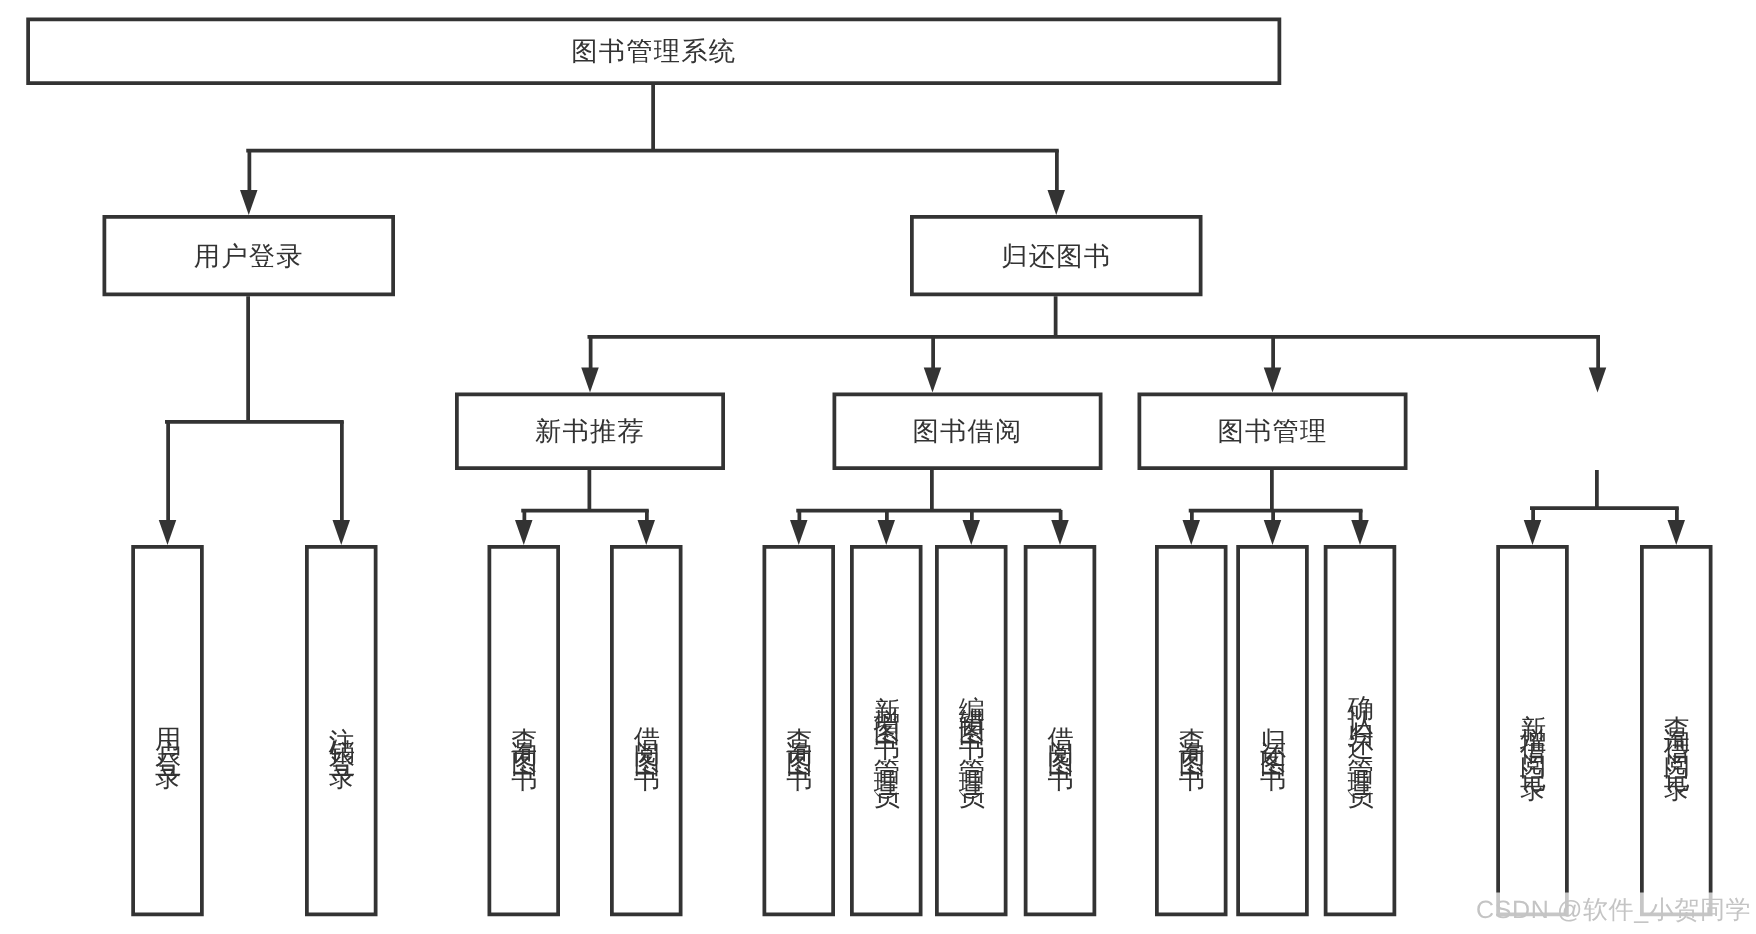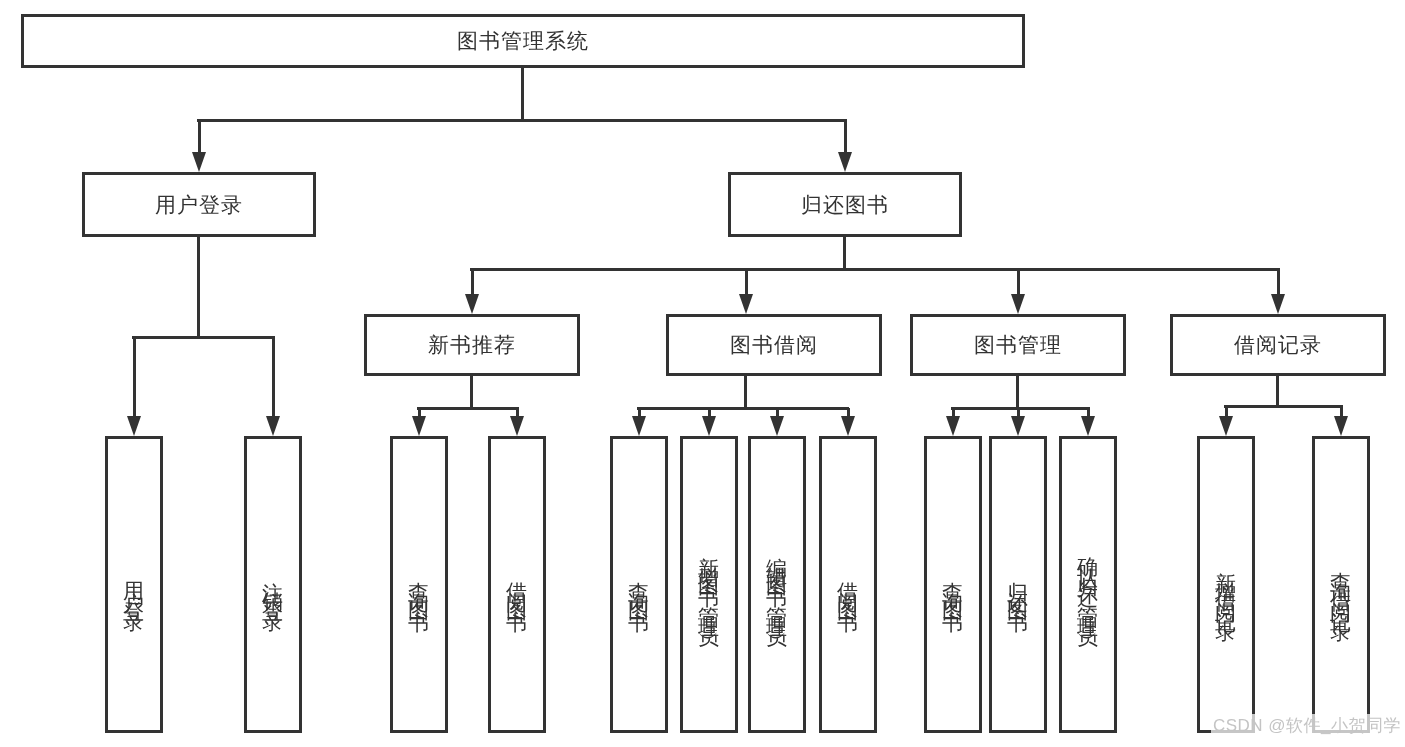--- a/index.html
+++ b/index.html
@@ -53,21 +53,21 @@
   }
   .arrow::after{
     content:"";position:absolute;left:0;bottom:0;width:0;height:0;
     border-left:7px solid transparent;
     border-right:7px solid transparent;
     border-top:20px solid var(--line);
   }
   .watermark{
     position:absolute;
     top:714px;right:2px;
-    font-size:17px;
+    font-size:20px;
     color:#c4c4c4;
     letter-spacing:0.5px;
     background:rgba(255,255,255,0.72);
     padding:0 2px;
     white-space:nowrap;
   }
 </style>
 </head>
 <body>
 
@@ -102,23 +102,20 @@
   <div class="arrow" style="left:1271px;top:269px;height:45px;"></div>
 
   <div class="node" style="left:364px;top:314px;width:216px;height:62px;">
     <span>新书推荐</span>
   </div>
   <div class="node" style="left:666px;top:314px;width:216px;height:62px;">
     <span>图书借阅</span>
   </div>
   <div class="node" style="left:910px;top:314px;width:216px;height:62px;">
     <span>图书管理</span>
-  </div>
-  <div class="node" style="left:1170px;top:314px;width:216px;height:62px;">
-    <span>借阅记录</span>
   </div>
 
   <div class="vline" style="left:470px;top:376px;height:33px;"></div>
   <div class="hline" style="left:417px;top:407px;width:102px;"></div>
   <div class="arrow" style="left:412px;top:408px;height:28px;"></div>
   <div class="arrow" style="left:510px;top:408px;height:28px;"></div>
 
   <div class="vline" style="left:744px;top:376px;height:33px;"></div>
   <div class="hline" style="left:637px;top:407px;width:212px;"></div>
   <div class="arrow" style="left:632px;top:408px;height:28px;"></div>

